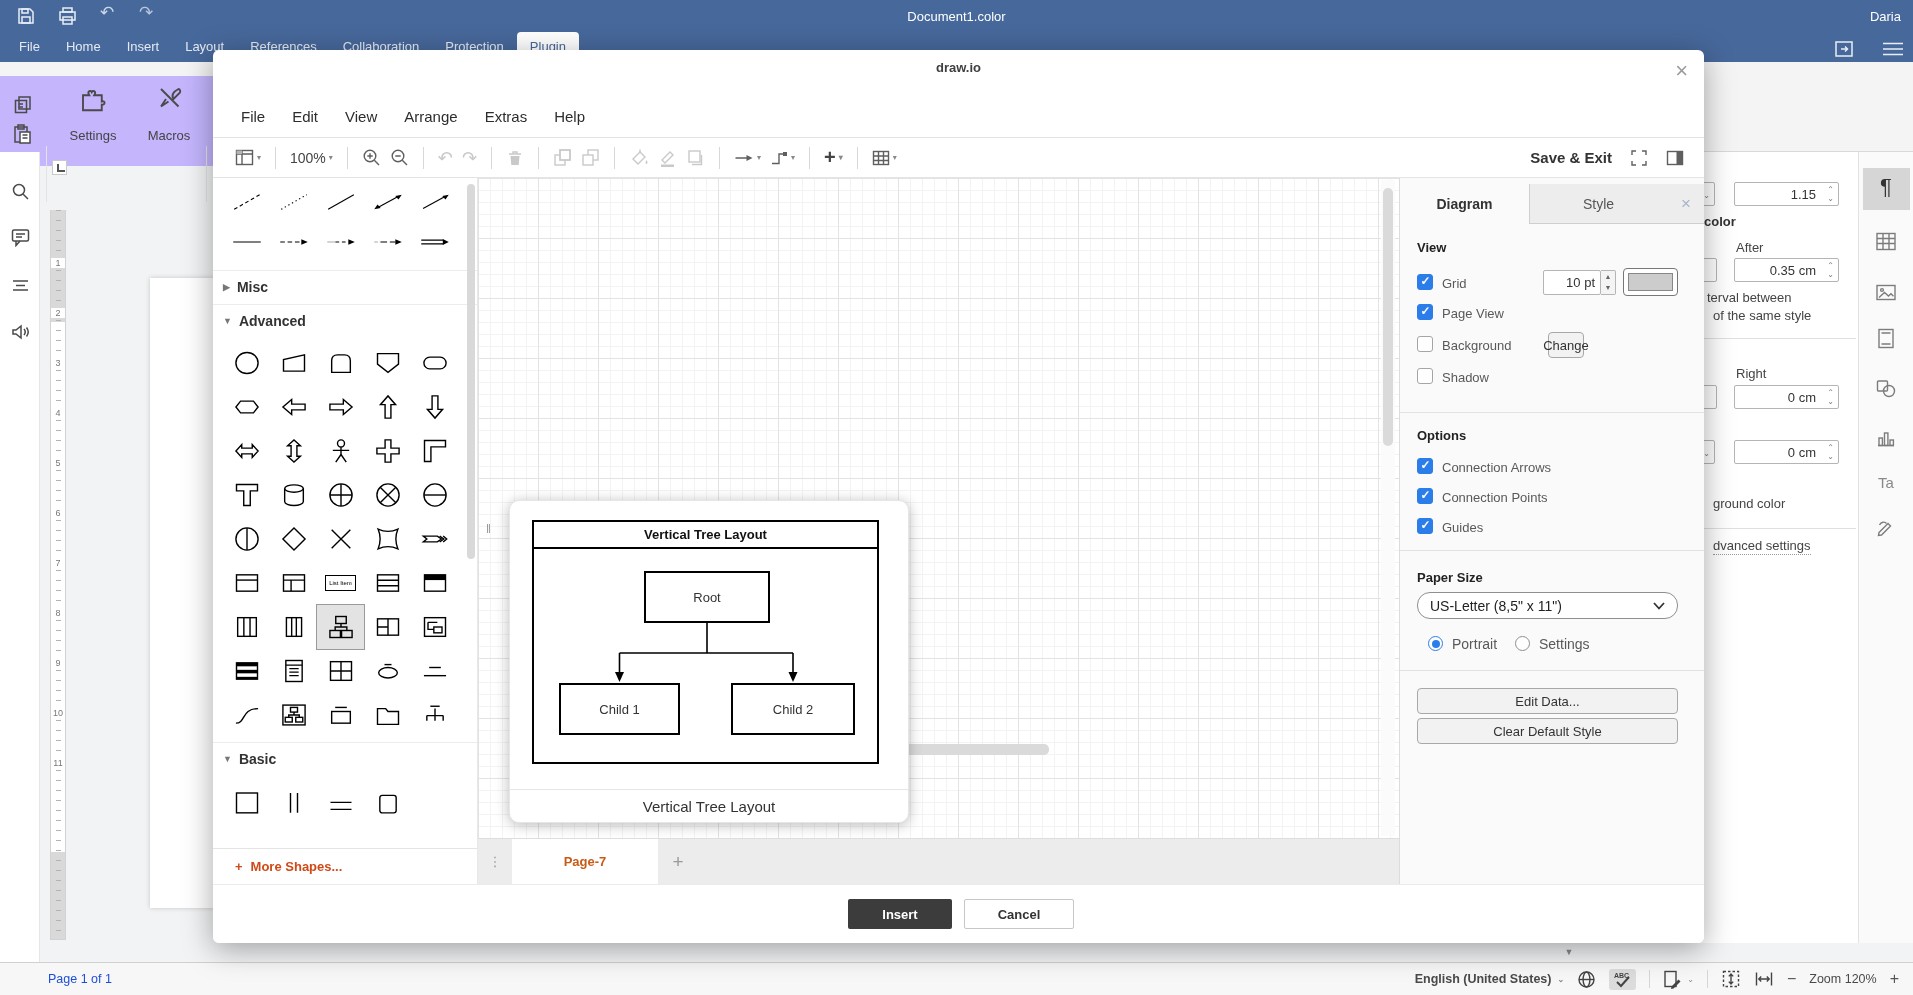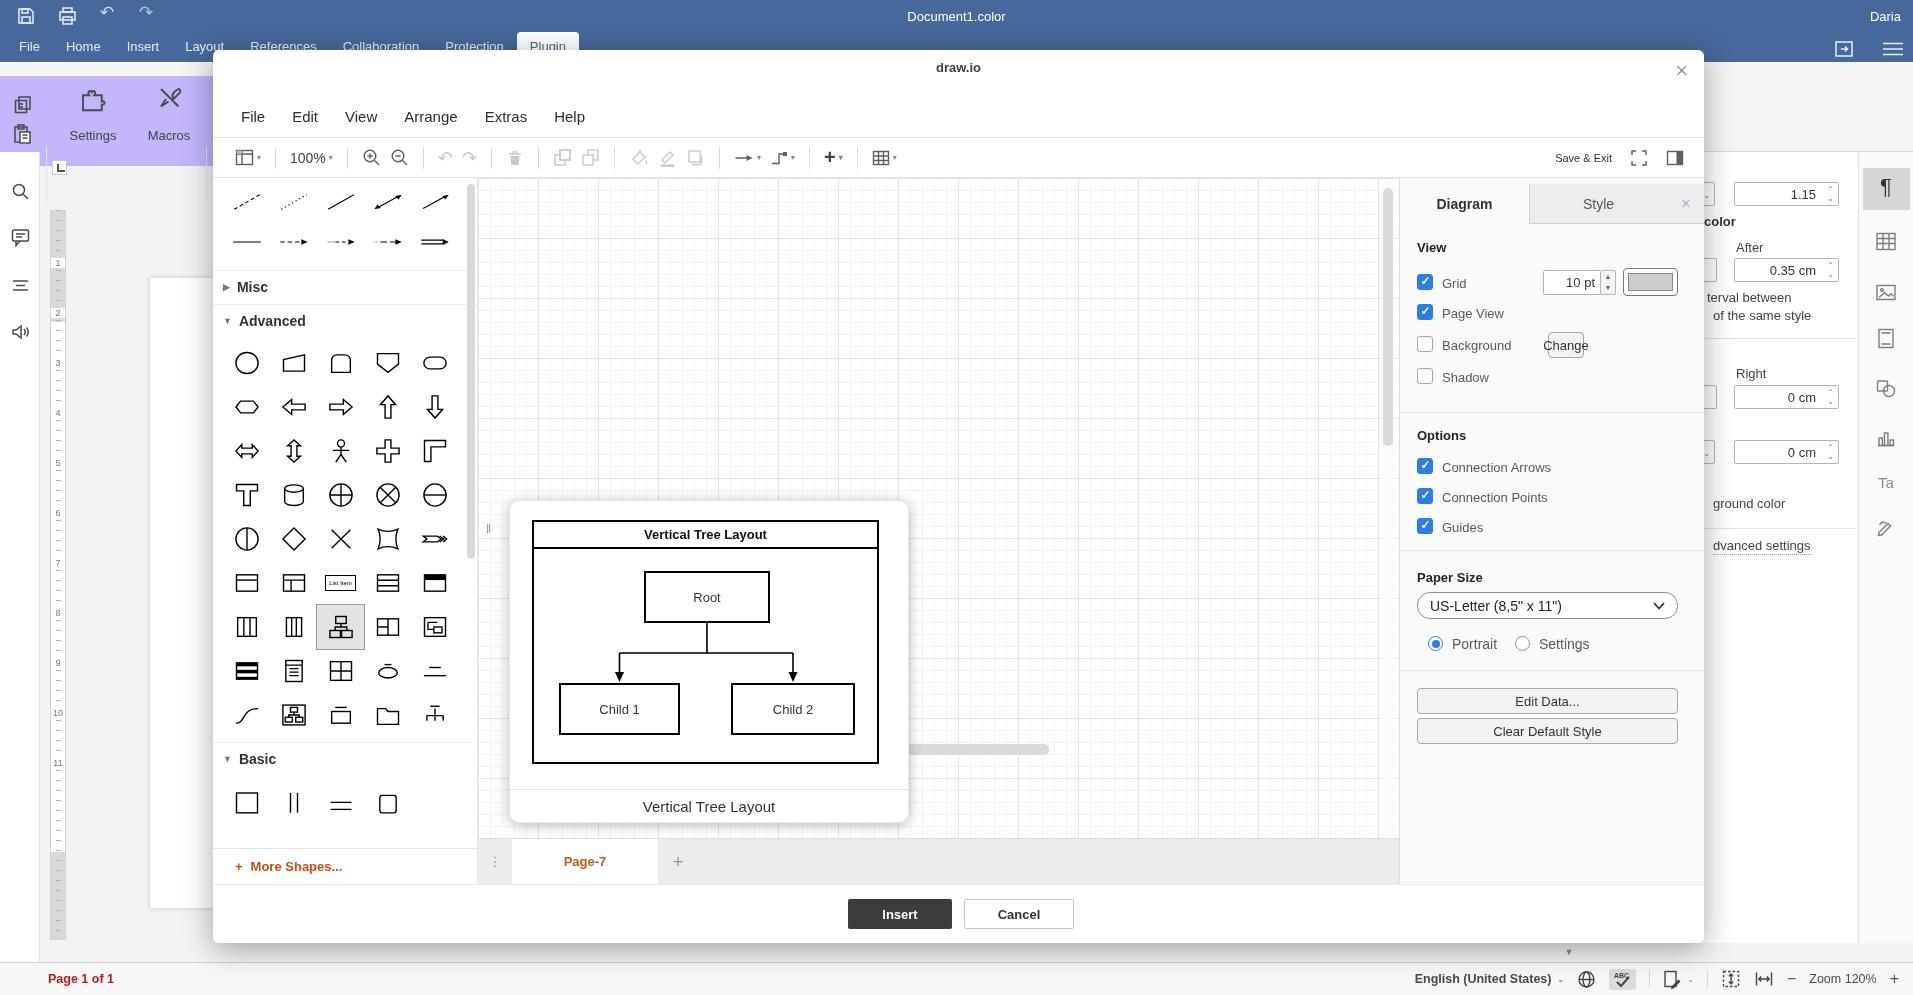--- a/index.html
+++ b/index.html
@@ -54,21 +54,21 @@
   #dlg-title{position:absolute;left:0;top:10px;width:100%;text-align:center;font-size:13px;font-weight:bold;color:#404040}
   #dlg-close{position:absolute;right:16px;top:10px;font-size:22px;color:#9b9b9b;line-height:22px}
   #dlg-menus{position:absolute;left:0;top:46px;width:100%;height:42px;display:flex;align-items:center;padding-left:28px;gap:27px;border-bottom:1px solid #e4e4e4;font-size:15px;color:#2d2d2d}
   #dlg-toolbar{position:absolute;left:0;top:88px;width:100%;height:40px;display:flex;align-items:center;padding:0 20px 0 22px;gap:9px;border-bottom:1px solid #e4e4e4}
   .tdiv{width:1px;height:22px;background:#d8d8d8;margin:0 5px}
   .tbtn{display:flex;align-items:center;gap:2px;color:#5c5c5c}
   .tbtn.dis{color:#c9c9c9}
   .tbtn svg{display:block}
   .chev{font-size:8px;color:#888;margin-left:1px}
   #save-exit{margin-left:auto;display:flex;align-items:center;gap:18px}
-  #save-exit .lbl{font-size:11px;font-weight:normal;color:#333}
+  #save-exit .lbl{font-size:15px;font-weight:bold;color:#333}
 
   
   #palette{position:absolute;left:0;top:128px;width:265px;height:706px;background:#fff;border-right:1px solid #e8e8e8;overflow:hidden}
   #pal-lines{position:absolute;left:10px;top:4px;width:238px;display:flex;flex-wrap:wrap}
   #pal-lines .cell{width:47px;height:40px;display:flex;align-items:center;justify-content:center}
   .pal-hdr{position:absolute;left:0;width:100%;height:33px;border-top:1px solid #ececec;display:flex;align-items:center;padding-left:10px;font-size:14px;font-weight:bold;color:#333;gap:7px}
   .pal-hdr .tri{font-size:9px;color:#777}
   #pal-grid{position:absolute;left:10px;top:163px;width:238px;display:flex;flex-wrap:wrap}
   #pal-grid .cell,#pal-basic .cell{width:47px;height:44px;display:flex;align-items:center;justify-content:center}
   .cell.sel{background:#e3e3e3;outline:1px solid #9a9a9a}
@@ -319,21 +319,21 @@
       </svg>
     <div class="sic" style="top:322px;font-size:15px;color:#8a8a8a">Ta</div>
     <svg class="sicon2 sic" style="top:366px" width="20" height="20" viewBox="0 0 20 20">
         <path d="M3 14.5 L12 5.5 L14.5 8 L5.5 17 L2.5 17.5 Z"></path>
         <path d="M3.5 7 C5 3.5 9 3.5 10.5 5.5"></path>
       </svg>
   </div>
 
   <div class="abs" id="scroll-arrow">▼</div>
   <div class="abs" id="statusbar">
-    <div class="abs" style="left:48px;top:9px;font-weight:bold;color:#b91c1c">Page 1 of 1</div>
+    <div class="abs" style="left:48px;top:9px;font-weight:normal;color:#1d4ed8">Page 1 of 1</div>
     <div id="status-right">
       <span style="font-weight:bold;color:#4a4a4a;display:flex;align-items:center;gap:5px">
         <span>English (United States)</span>
           <span class="chev">⌄</span>
       </span>
       <svg class="sticon" width="19" height="19" viewBox="0 0 19 19">
           <circle cx="9.5" cy="9.5" r="7.5"></circle>
           <ellipse cx="9.5" cy="9.5" rx="3.4" ry="7.5"></ellipse>
           <path d="M2 9.5 H17"></path>
         </svg>

